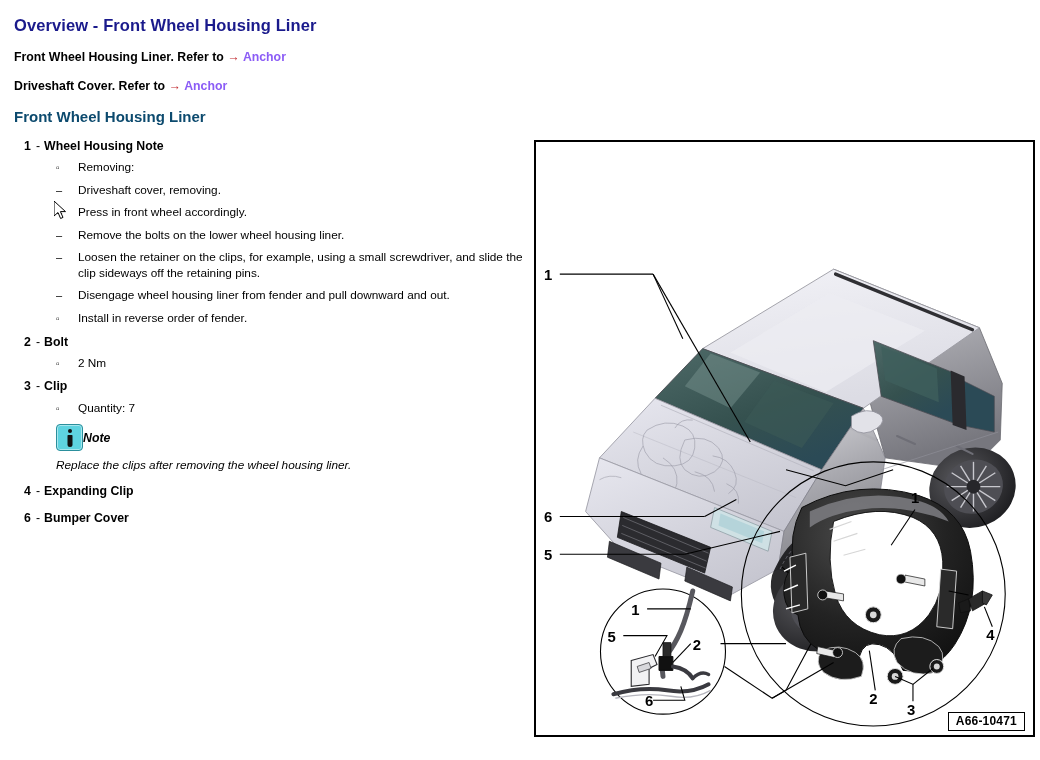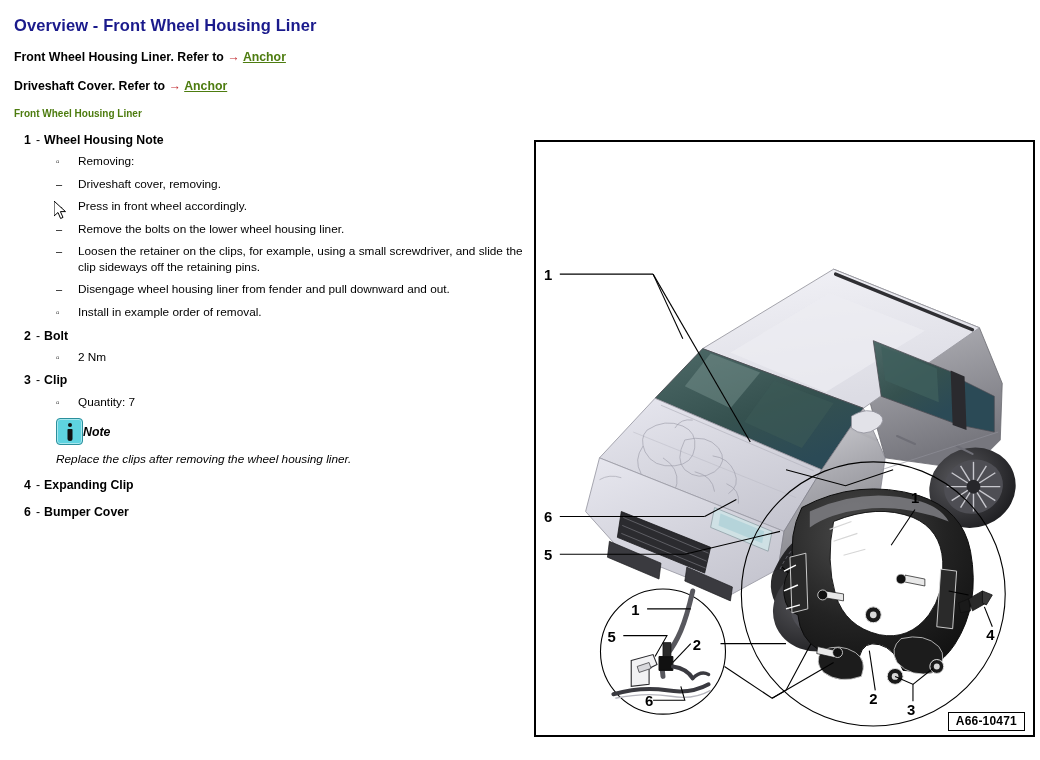--- a/index.html
+++ b/index.html
@@ -26,24 +26,24 @@
     margin: 0 0 16px 0;
     line-height: 1.1;
   }
   .ref-line {
     font-size: 12.3px;
     font-weight: bold;
     color: #000;
     margin: 0 0 14px 0;
     line-height: 1.2;
   }
-  .anchor-link { color: #4d7c0f; font-weight: bold; text-decoration: underline; }
+  .anchor-link { color: #8b5cf6; font-weight: bold; }
   .arrow-glyph { color: #c0282d; font-weight: bold; }
   .section-label {
-    font-size: 10px; font-weight: bold; color:#4d7c0f;
+    font-size: 15px; font-weight: bold; color:#0c4a6e;
     margin: 0 0 14px 0;
   }
 
   
   .parts-list { margin: 0; padding: 0; list-style: none; }
   .part-item { margin: 0 0 0 0; }
   .part-head {
     font-size: 12.3px; font-weight: bold; color: #000;
     margin: 0 0 6px 0; padding-left: 10px;
     line-height: 1.25;
@@ -171,21 +171,21 @@
           <li class="sub-item">
             <span class="sub-marker dash">–</span>
             <span>Loosen the retainer on the clips, for example, using a small screwdriver, and slide the clip sideways off the retaining pins.</span>
           </li>
           <li class="sub-item">
             <span class="sub-marker dash">–</span>
             <span>Disengage wheel housing liner from fender and pull downward and out.</span>
           </li>
           <li class="sub-item">
             <span class="sub-marker square">▫</span>
-            <span>Install in example order of removal.</span>
+            <span>Install in reverse order of fender.</span>
           </li>
         </ul>
       </li>
 
       <li class="part-item">
         <div class="part-head">
           <span class="part-num">2</span><span class="part-dash">-</span><span>Bolt</span>
         </div>
         <ul class="sub-list">
           <li class="sub-item">

